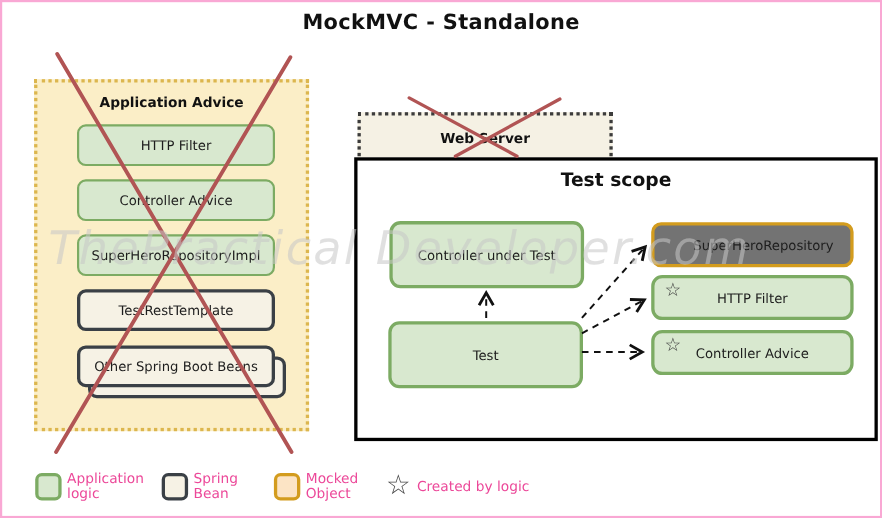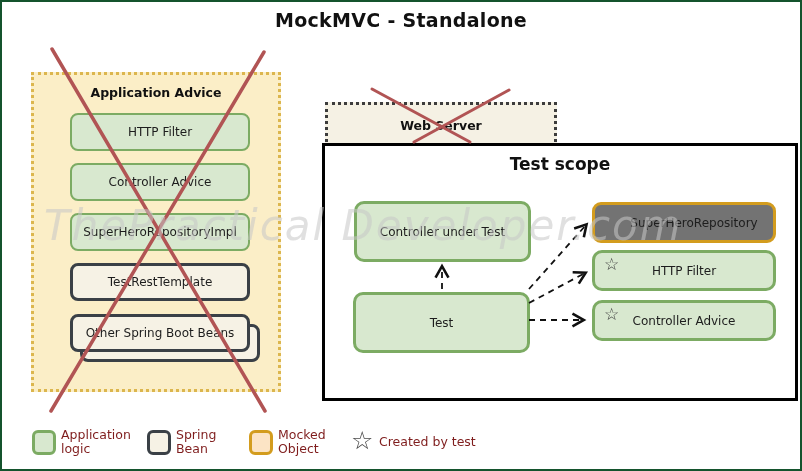--- a/index.html
+++ b/index.html
@@ -5,21 +5,21 @@
   * { margin: 0; padding: 0; box-sizing: border-box; }
   body {
     font-family: "DejaVu Sans", "Liberation Sans", sans-serif;
     background: #fff;
   }
   .canvas {
     position: relative;
     width: 802px;
     height: 471px;
     background: #ffffff;
-    border: 2px solid #14532d;
+    border: 2px solid #f9a8d4;
     overflow: hidden;
   }
   .title {
     position: absolute;
     top: 7px;
     left: 0;
     width: 100%;
     text-align: center;
     font-size: 19px;
     font-weight: bold;
@@ -145,21 +145,21 @@
     border-radius: 6px;
   }
   .sw-green  { left: 30px;  top: 428px; background: #d8e8cf; border: 3px solid #7cab63; }
   .sw-cream  { left: 145px; top: 428px; background: #f6f2e5; border: 3px solid #3a4046; }
   .sw-orange { left: 247px; top: 428px; background: #fce4c5; border: 3px solid #d39c1e; }
   .legend-text {
     position: absolute;
     top: 426px;
     font-size: 12.5px;
     line-height: 14px;
-    color: #7f1d1d;
+    color: #ec4899;
   }
   .lt-1 { left: 59px; }
   .lt-2 { left: 174px; }
   .lt-3 { left: 276px; }
   .legend-star {
     position: absolute;
     left: 349px; top: 424px;
     font-size: 25px;
     color: #4a4a4a;
   }
@@ -246,16 +246,16 @@
       <div>Bean</div>
     </div>
 
     <div class="legend-swatch sw-orange"></div>
     <div class="legend-text lt-3">
       <div>Mocked</div>
       <div>Object</div>
     </div>
 
     <div class="legend-star">☆</div>
-    <div class="legend-text lt-4">Created by test</div>
+    <div class="legend-text lt-4">Created by logic</div>
   </div>
 
 </div>
 
 </body></html>

